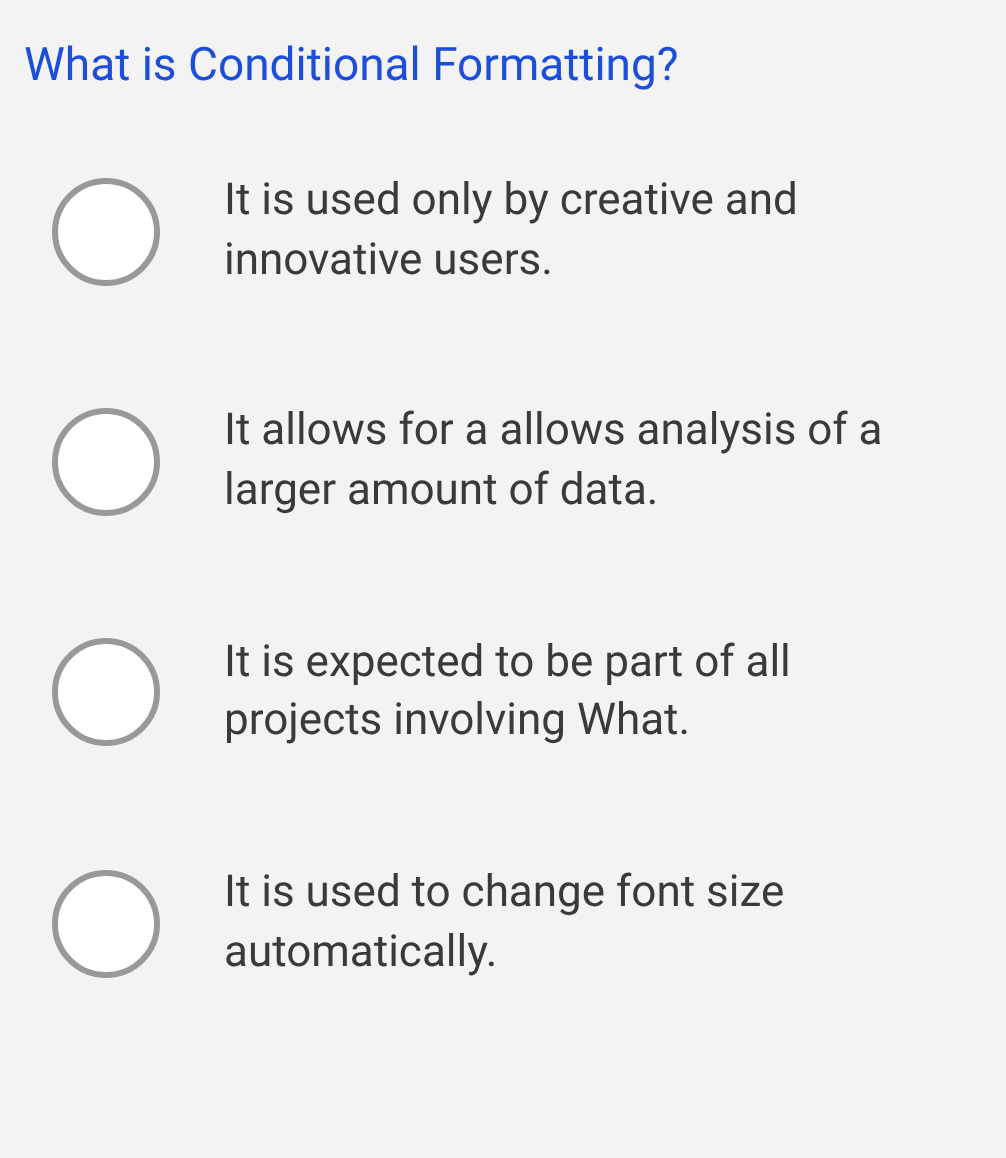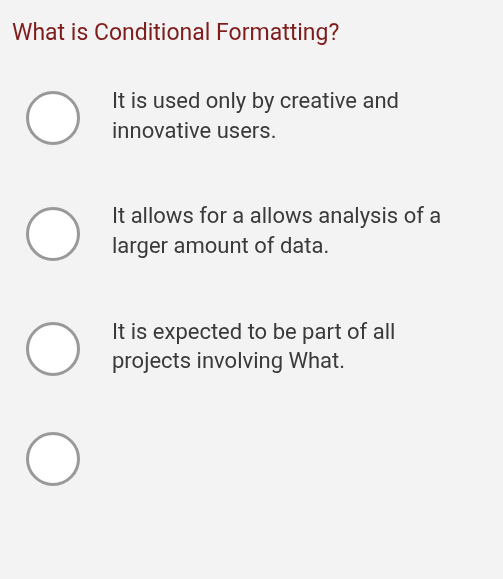--- a/index.html
+++ b/index.html
@@ -11,33 +11,33 @@
       font-family: -apple-system, BlinkMacSystemFont, "Segoe UI", Roboto, Helvetica, Arial, sans-serif;
       background: #f3f3f3;
       width: 503px;
       height: 579px;
       padding: 18px 12px;
       color: #3a3a3a;
     }
     .question {
       font-size: 23px;
       font-weight: 400;
-      color: #7f1d1d;
+      color: #1d4ed8;
       margin-bottom: 38px;
       line-height: 1.3;
     }
     .options {
       display: flex;
       flex-direction: column;
       gap: 56px;
       padding-left: 14px;
     }
     .option {
       display: flex;
-      align-items: flex-end;
+      align-items: center;
       gap: 32px;
       cursor: pointer;
     }
     .radio {
       width: 54px;
       height: 54px;
       border: 3px solid #999;
       border-radius: 50%;
       background: #fff;
       flex-shrink: 0;
@@ -62,14 +62,15 @@
   <div class="option">
     <div class="radio"></div>
     <div class="option-text">It allows for a allows analysis of a larger amount of data.</div>
   </div>
   <div class="option">
     <div class="radio"></div>
     <div class="option-text">It is expected to be part of all projects involving What.</div>
   </div>
   <div class="option">
     <div class="radio"></div>
+    <div class="option-text">It is used to change font size automatically.</div>
   </div>
 </div>
 
 </body></html>

